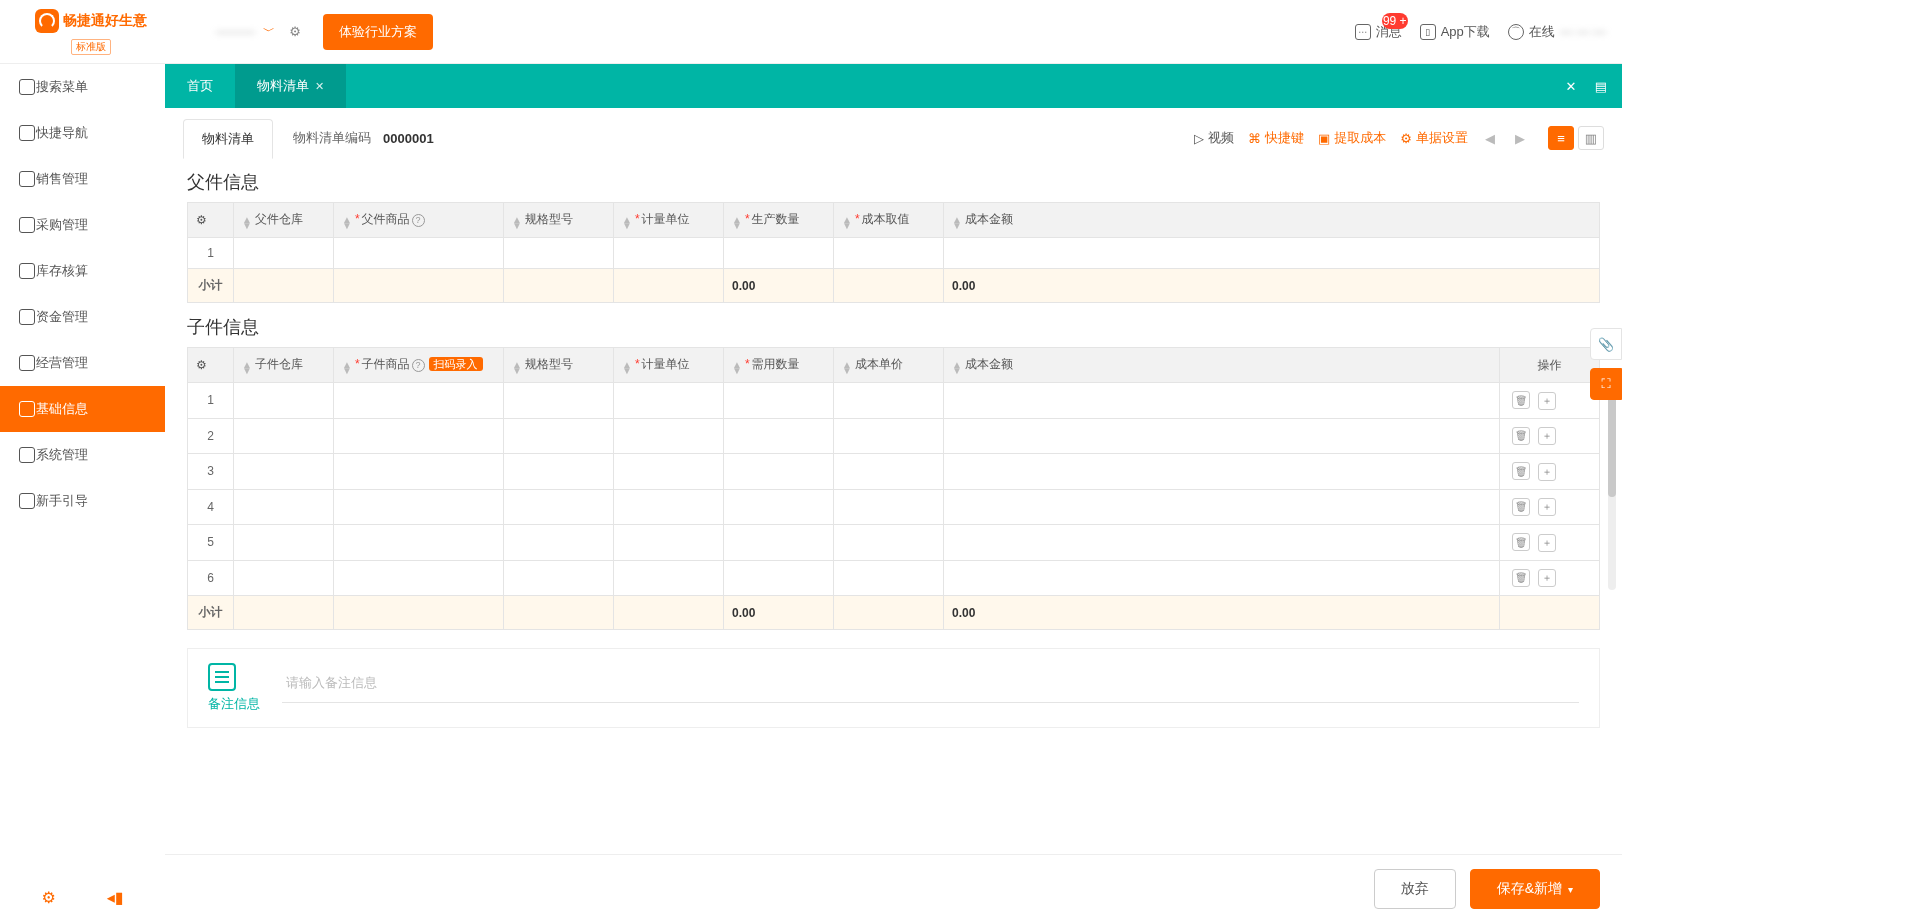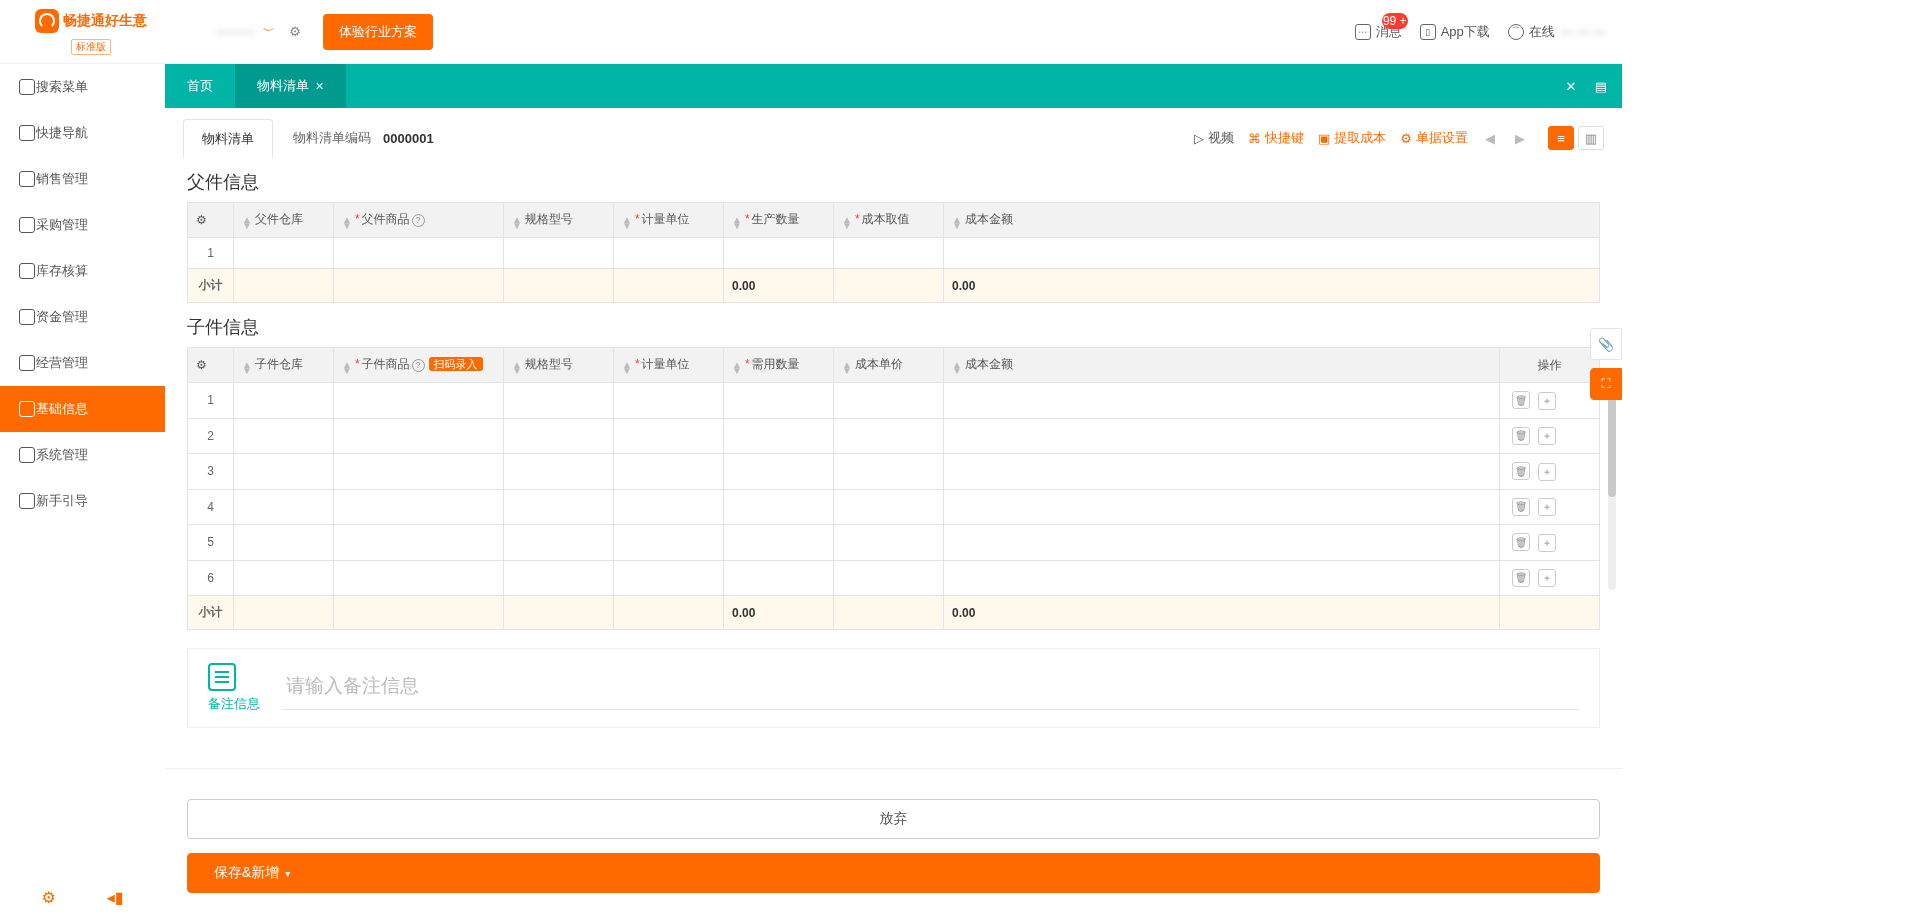--- a/index.html
+++ b/index.html
@@ -65,23 +65,23 @@
 .info-ic { display: inline-block; width: 13px; height: 13px; border: 1px solid #999; border-radius: 50%; font-size: 9px; text-align: center; line-height: 11px; color: #999; margin-left: 2px; }
 .op-cell { text-align: center; }
 .op-ic { display: inline-flex; width: 18px; height: 18px; align-items: center; justify-content: center; color: #888; margin: 0 4px; cursor: pointer; border: 1px solid #ccc; border-radius: 3px; font-size: 10px; }
 .child-scroll { position: relative; }
 .scrollbar { position: absolute; right: 6px; top: 40px; bottom: 40px; width: 8px; background: #eee; border-radius: 4px; }
 .scrollbar .thumb { position: absolute; left: 0; right: 0; top: 0; height: 110px; background: #c9c9c9; border-radius: 4px; }
 .remark-box { margin: 18px 22px 0 22px; border: 1px solid #eee; padding: 14px 20px; display: flex; gap: 22px; align-items: flex-start; background: #fff; }
 .remark-label { display: flex; flex-direction: column; align-items: flex-start; gap: 4px; color: #00b5a5; }
 .remark-label .ric { width: 28px; height: 28px; border: 2px solid #00b5a5; border-radius: 4px; position: relative; }
 .remark-label .ric::before { content: ""; position: absolute; left: 5px; right: 5px; top: 6px; height: 2px; background: #00b5a5; box-shadow: 0 5px 0 #00b5a5, 0 10px 0 #00b5a5; }
-.remark-input { flex: 1; border: none; border-bottom: 1px solid #e4e4e4; padding: 12px 4px; font-size: 19px; outline: none; color: #333; background: transparent; }
+.remark-input { flex: 1; border: none; border-bottom: 1px solid #e4e4e4; padding: 12px 4px; font-size: 13px; outline: none; color: #333; background: transparent; }
 .remark-input::placeholder { color: #bbb; }
-.footer { margin-top: auto; padding: 30px 22px; display: flex; justify-content: flex-end; gap: 14px; border-top: 1px solid #eee; background: #fff; flex-direction: column; }
+.footer { margin-top: auto; padding: 14px 22px; display: flex; justify-content: flex-end; gap: 14px; border-top: 1px solid #eee; background: #fff; }
 .btn { padding: 10px 26px; border-radius: 4px; cursor: pointer; font-size: 14px; }
 .btn-ghost { background: #fff; border: 1px solid #ccc; color: #555; }
 .btn-primary { background: #ff6a00; border: 1px solid #ff6a00; color: #fff; display: flex; align-items: center; gap: 6px; }
 .btn-primary .dd { font-size: 10px; }
 .float-right { position: absolute; right: 0; top: 220px; display: flex; flex-direction: column; gap: 8px; }
 .float-btn { width: 32px; height: 32px; background: #fff; border: 1px solid #e4e4e4; display: flex; align-items: center; justify-content: center; color: #888; cursor: pointer; border-radius: 4px 0 0 4px; }
 .float-btn.orange { background: #ff6a00; color: #fff; border-color: #ff6a00; }
 .blurred { filter: blur(3px); color: #999; }
 </style>
 </head>

